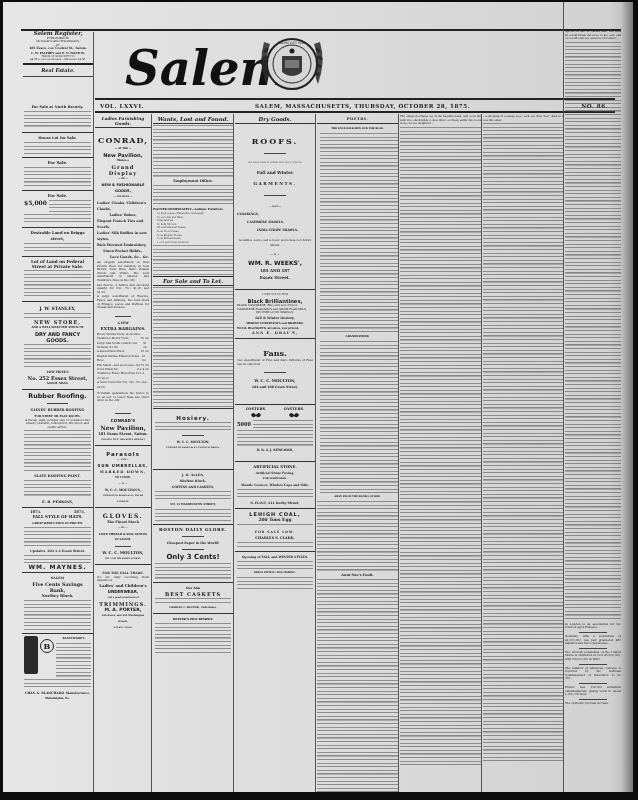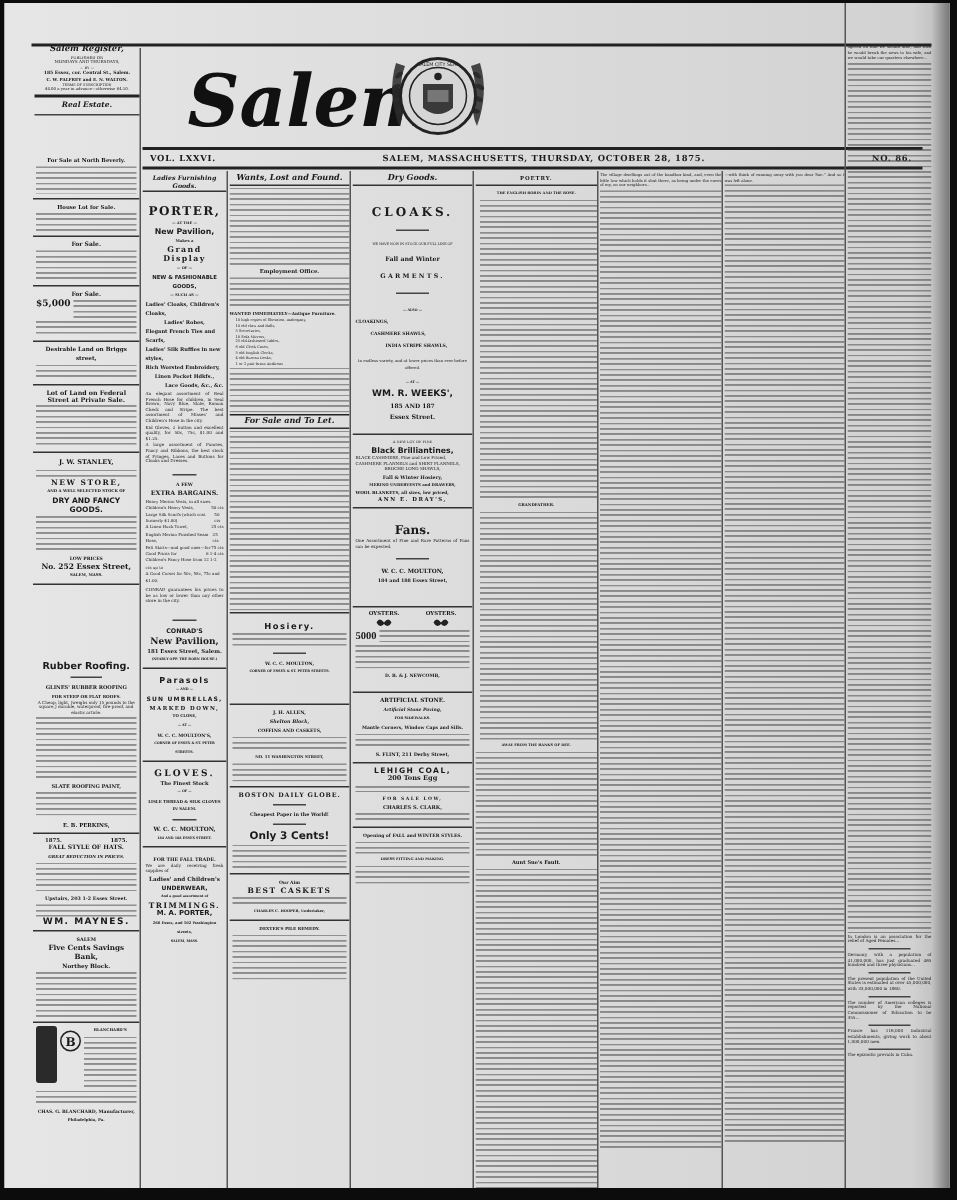--- a/index.html
+++ b/index.html
@@ -133,21 +133,21 @@
       <div class="filler" style="height:5px;"></div>
       <div class="hd" style="font-size:5px;letter-spacing:1px;">NEW STORE,</div>
       <div class="hd" style="font-size:2.6px;">AND A WELL SELECTED STOCK OF</div>
       <div class="hd sans" style="font-size:5px;">DRY AND FANCY GOODS.</div>
       <div class="filler" style="height:24px;"></div>
       <div class="hd" style="font-size:3px;">LOW PRICES</div>
       <div class="hd" style="font-size:5px;">No. 252 Essex Street,</div>
       <div class="hd" style="font-size:2.6px;">SALEM, MASS.</div>
     </div>
     <div class="ad">
-      <div class="hd sans" style="font-size:6.4px;line-height:8px;margin-top:48px;">Rubber Roofing.</div>
+      <div class="hd sans" style="font-size:6.4px;line-height:8px;">Rubber Roofing.</div>
       <div class="shortrule"></div>
       <div class="hd" style="font-size:3.4px;">GLINES' RUBBER ROOFING</div>
       <div class="hd" style="font-size:2.8px;">FOR STEEP OR FLAT ROOFS.</div>
       <div class="small center" style="font-size:2.8px;line-height:3.4px;">A Cheap, light, (weighs only 15 pounds to the square,) durable, waterproof, fire-proof, and elastic article.</div>
       <div class="filler" style="height:42px;"></div>
       <div class="hd" style="font-size:3.4px;">SLATE ROOFING PAINT,</div>
       <div class="filler" style="height:18px;"></div>
       <div class="hd" style="font-size:3.6px;">E. B. PERKINS,</div>
     </div>
     <div class="ad">
@@ -179,21 +179,21 @@
       </div>
       <div class="filler" style="height:10px;"></div>
       <div class="hd" style="font-size:3px;">CHAS. G. BLANCHARD, Manufacturer,</div>
       <div class="hd" style="font-size:2.6px;">Philadelphia, Pa.</div>
     </div>
   </div>
 
   <div class="col" style="left:92px;top:113px;width:56px;height:677px;">
     <div class="sec-head" style="font-size:4.2px;">Ladies Furnishing Goods.</div>
     <div class="ad">
-      <div class="hd-big" style="font-size:8px;margin-top:5px;">PORTER,</div>
+      <div class="hd-big" style="font-size:8px;margin-top:5px;">CONRAD,</div>
       <div class="hd" style="font-size:2.4px;">— AT THE —</div>
       <div class="hd sans" style="font-size:5.2px;">New Pavilion,</div>
       <div class="hd" style="font-size:2.6px;">Makes a</div>
       <div class="hd" style="font-size:5.2px;letter-spacing:1px;">Grand Display</div>
       <div class="hd" style="font-size:2.4px;">— OF —</div>
       <div class="hd sans" style="font-size:3.6px;">NEW &amp; FASHIONABLE GOODS,</div>
       <div class="hd" style="font-size:2.4px;">— SUCH AS —</div>
       <div style="font-size:3.4px;line-height:6px;font-weight:bold;">
         <div>Ladies' Cloaks, Children's Cloaks,</div>
         <div class="center">Ladies' Robes,</div>
@@ -339,21 +339,21 @@
     </div>
     <div class="ad" style="border-bottom:none;">
       <div class="hd" style="font-size:2.8px;">DEXTER'S PILE REMEDY.</div>
       <div class="filler" style="height:30px;"></div>
     </div>
   </div>
 
   <div class="col" style="left:232px;top:113px;width:80px;height:677px;">
     <div class="sec-head">Dry Goods.</div>
     <div class="ad">
-      <div class="hd-big" style="font-size:8px;letter-spacing:2px;margin-top:10px;">CLOAKS.</div>
+      <div class="hd-big" style="font-size:8px;letter-spacing:2px;margin-top:10px;">ROOFS.</div>
       <div class="shortrule" style="margin:6px auto;"></div>
       <div class="hd" style="font-size:2.2px;font-weight:normal;">WE HAVE NOW IN STOCK OUR FULL LINE OF</div>
       <div class="hd" style="font-size:4.2px;margin-top:4px;">Fall and Winter</div>
       <div class="hd" style="font-size:4.2px;letter-spacing:1.5px;margin-top:5px;">GARMENTS.</div>
       <div class="shortrule" style="margin:8px auto;"></div>
       <div class="hd" style="font-size:2.2px;">— ALSO —</div>
       <div style="font-size:3px;font-weight:bold;line-height:8px;">
         <div>CLOAKINGS,</div>
         <div style="padding-left:10px;">CASHMERE SHAWLS,</div>
         <div style="padding-left:20px;">INDIA STRIPE SHAWLS,</div>

